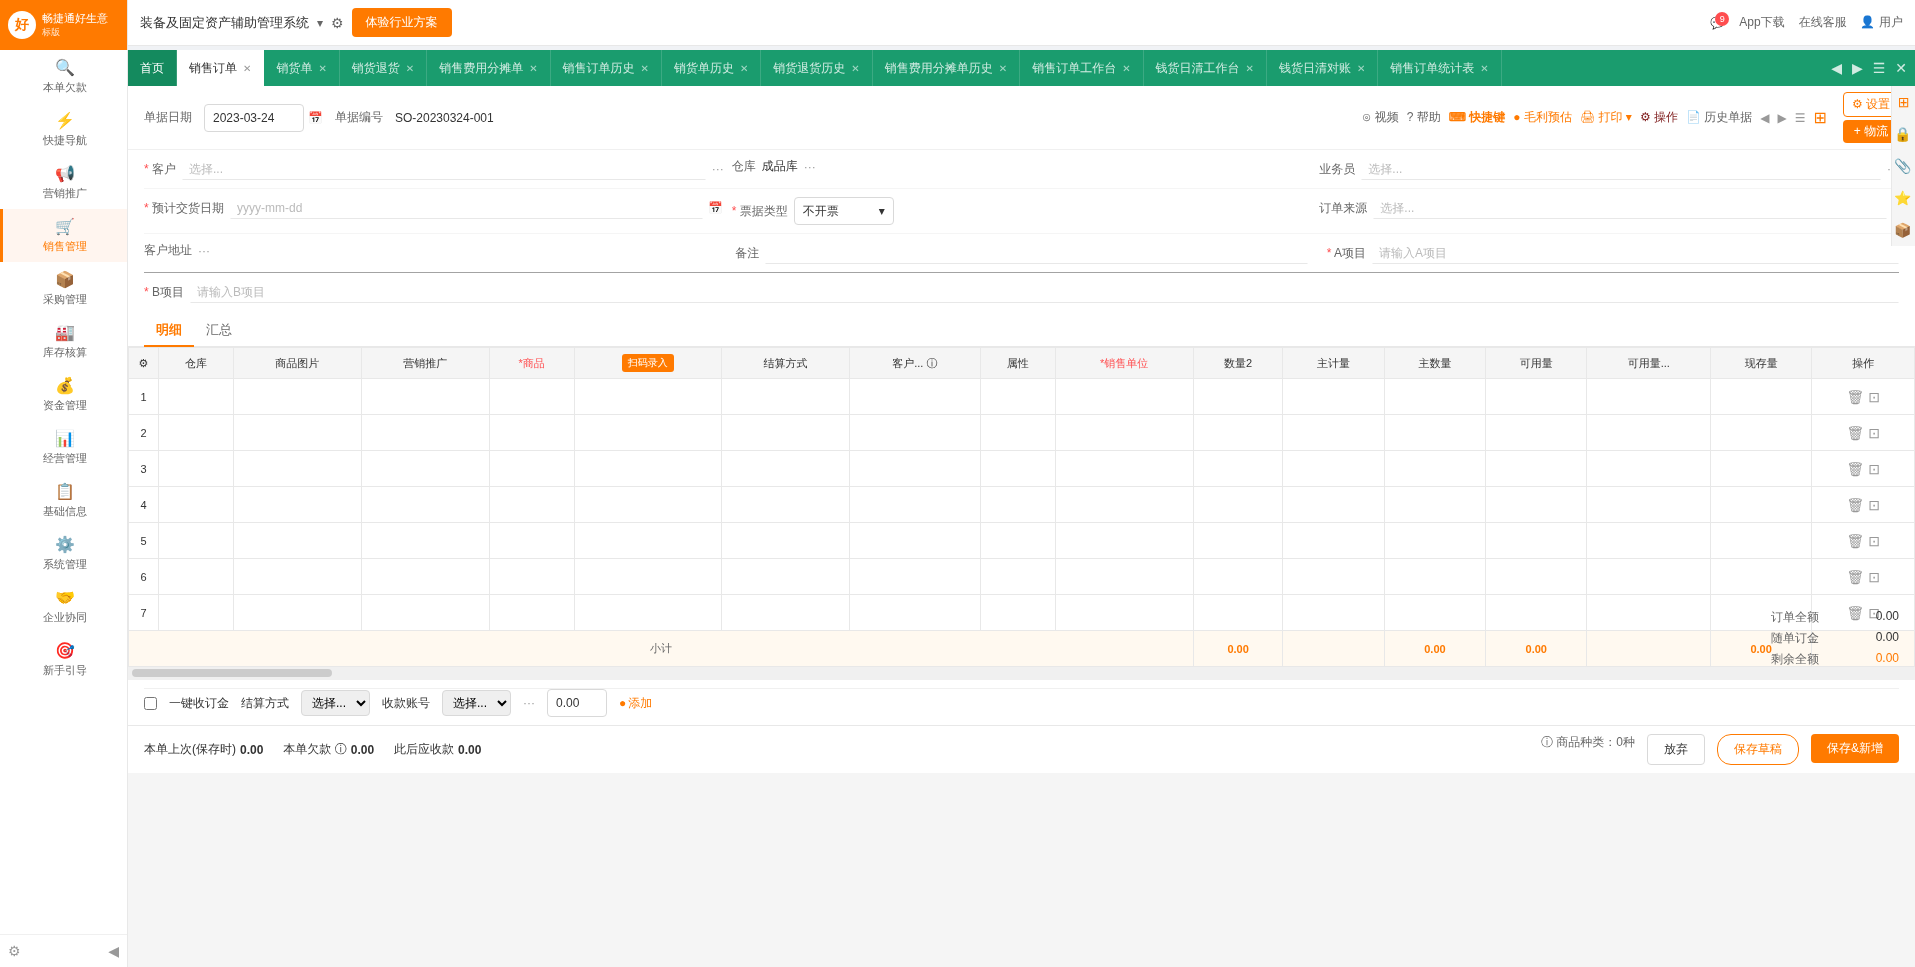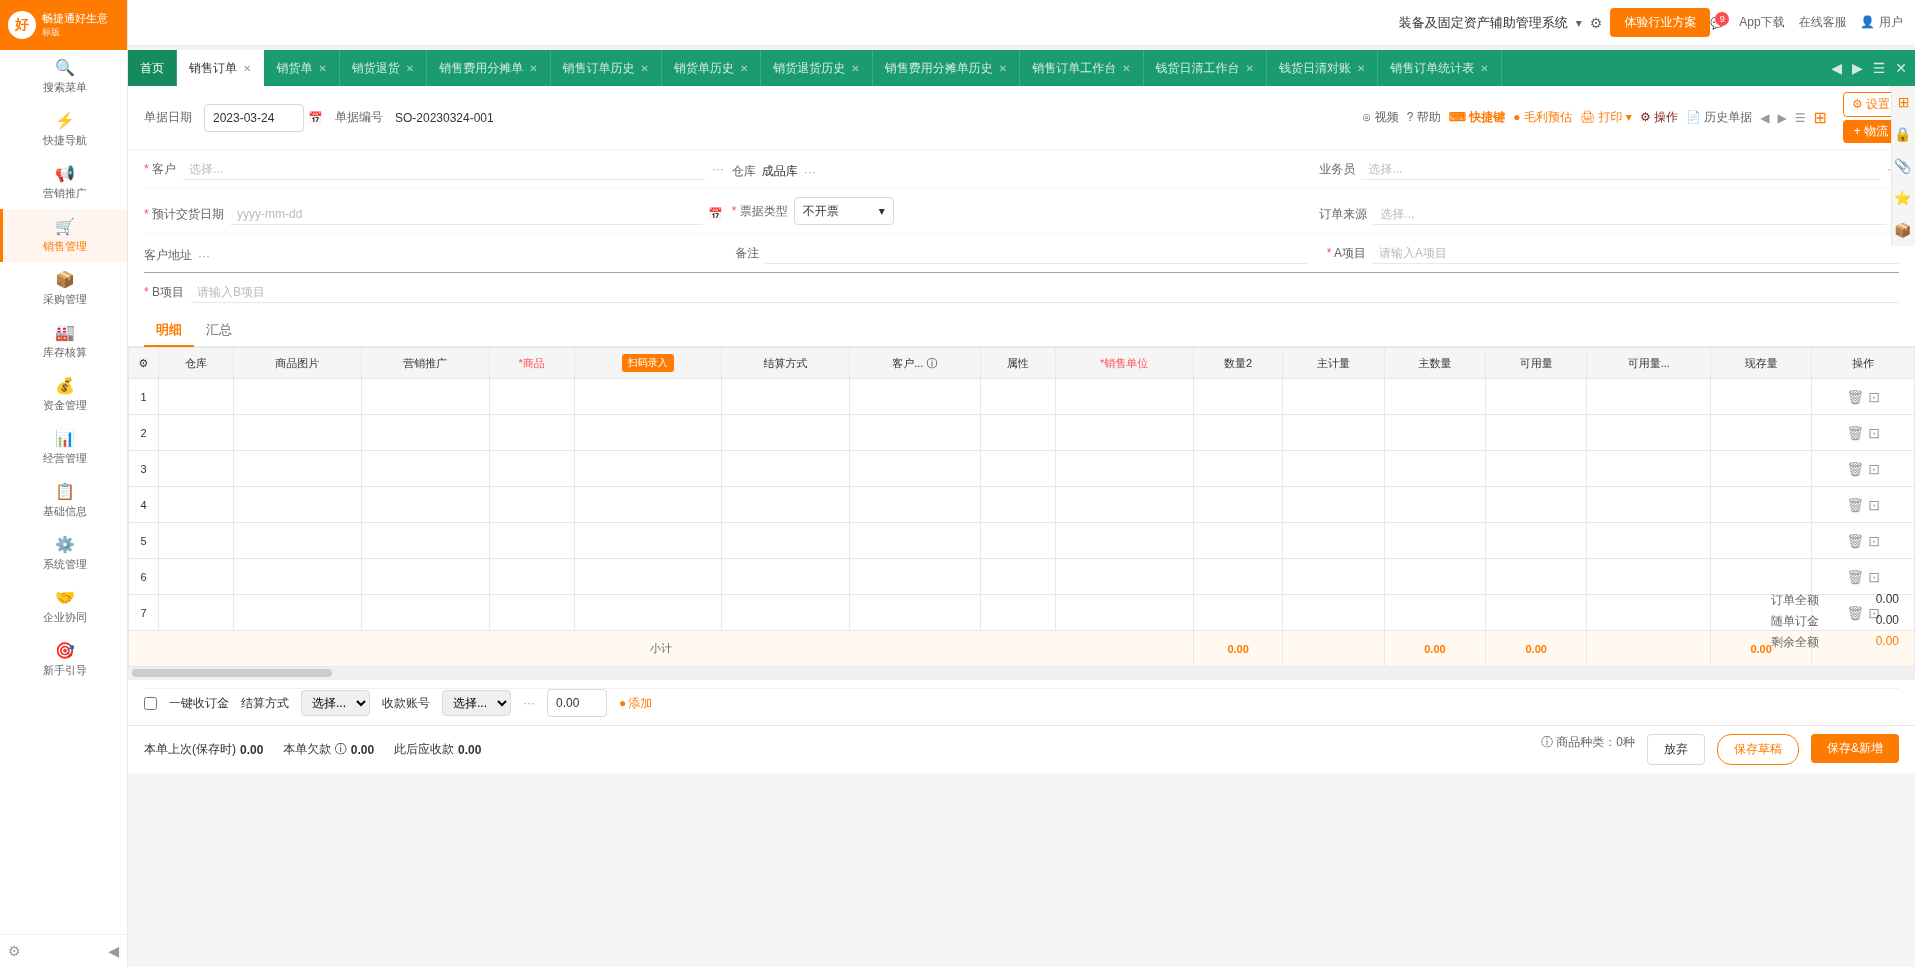--- a/index.html
+++ b/index.html
@@ -20,21 +20,21 @@
       display: flex; flex-direction: column; align-items: center; padding: 8px 4px; cursor: pointer; font-size: 11px; color: #666; gap: 3px;
       border-left: 3px solid transparent;
     }
     .sidebar-item.active { background: #fff5ef; color: #ff7a00; border-left: 3px solid #ff7a00; }
     .sidebar-item-icon { font-size: 16px; }
     .sidebar-bottom { margin-top: auto; padding: 8px; display: flex; align-items: center; justify-content: space-between; border-top: 1px solid #f0f0f0; }
     .sidebar-bottom-icon { font-size: 14px; color: #999; cursor: pointer; }
 
     
     .topbar {
-      position: fixed; left: 128px; top: 0; right: 0; height: 46px; background: #fff; display: flex; align-items: center; justify-content: flex-end; padding: 0 12px; border-bottom: 1px solid #e8e8e8; z-index: 99;
+      position: fixed; left: 128px; top: 0; right: 0; height: 46px; background: #fff; display: flex; align-items: center; justify-content: space-between; padding: 0 12px; border-bottom: 1px solid #e8e8e8; z-index: 99;
     }
     .topbar-left { display: flex; align-items: center; gap: 8px; }
     .topbar-title { font-size: 13px; color: #333; }
     .topbar-dropdown { font-size: 12px; color: #666; cursor: pointer; }
     .topbar-settings { font-size: 14px; color: #666; cursor: pointer; }
     .topbar-btn { background: #ff7a00; color: #fff; border: none; padding: 6px 14px; border-radius: 4px; cursor: pointer; font-size: 12px; }
     .topbar-right { display: flex; align-items: center; gap: 14px; font-size: 12px; color: #666; }
     .topbar-badge { position: relative; }
     .badge-dot { position: absolute; top: -4px; right: -4px; background: #ff4d4f; color: #fff; border-radius: 50%; width: 14px; height: 14px; font-size: 9px; display: flex; align-items: center; justify-content: center; }
 
@@ -49,21 +49,21 @@
     .tab-item.home { background: #148a5e; color: #fff; }
     .tab-close { font-size: 10px; color: rgba(255,255,255,0.6); margin-left: 2px; }
     .tab-item.active .tab-close { color: #999; }
     .tabs-nav { display: flex; align-items: center; margin-left: auto; padding: 0 4px; gap: 2px; }
     .tabs-nav-btn { color: rgba(255,255,255,0.8); cursor: pointer; font-size: 14px; padding: 0 4px; }
 
     
     .main-content {
       position: fixed; left: 128px; top: 86px; right: 0; bottom: 0; overflow: auto; background: #f5f5f5;
     }
-    .form-row { display: flex; align-items: flex-end; gap: 8px; margin-bottom: 8px; }
+    .form-row { display: flex; align-items: flex-start; gap: 8px; margin-bottom: 8px; }
     .form-input { border: 1px solid #d9d9d9; border-radius: 4px; padding: 4px 8px; font-size: 12px; color: #333; background: #fff; height: 28px; }
     .form-date { display: flex; align-items: center; gap: 4px; }
     .form-date input { border: 1px solid #d9d9d9; border-radius: 4px; padding: 4px 8px; font-size: 12px; height: 28px; width: 120px; }
     .form-select { border: 1px solid #d9d9d9; border-radius: 4px; padding: 4px 8px; font-size: 12px; color: #333; background: #fff; height: 28px; min-width: 80px; display: flex; align-items: center; justify-content: space-between; cursor: pointer; }
     .dots { color: #999; font-size: 12px; cursor: pointer; }
     .settings-btn { background: #fff; border: 1px solid #ff7a00; color: #ff7a00; padding: 3px 8px; border-radius: 4px; cursor: pointer; font-size: 12px; }
     .add-btn { background: #ff7a00; color: #fff; border: none; padding: 3px 8px; border-radius: 4px; cursor: pointer; font-size: 12px; }
 
     
     .section-tabs { display: flex; border-bottom: 1px solid #e8e8e8; margin: 0; background: #fff; padding: 0 16px; }
@@ -88,21 +88,21 @@
     .scroll-thumb { width: 200px; height: 8px; background: #ccc; border-radius: 4px; }
 
     
     .payment-row { background: #fff; padding: 6px 16px; display: flex; align-items: center; gap: 12px; border-top: 1px solid #f0f0f0; }
     .payment-checkbox { accent-color: #ff7a00; }
     .payment-label { font-size: 12px; color: #333; }
     .payment-select { border: 1px solid #d9d9d9; border-radius: 4px; padding: 3px 6px; font-size: 12px; height: 26px; }
     .add-link { color: #ff7a00; cursor: pointer; font-size: 12px; display: flex; align-items: center; gap: 2px; }
 
     
-    .right-summary { position: absolute; right: 16px; bottom: 72px; text-align: right; }
+    .right-summary { position: absolute; right: 16px; bottom: 55px; text-align: right; }
     .right-summary-row { display: flex; justify-content: space-between; gap: 20px; font-size: 12px; padding: 2px 0; }
     .right-summary-label { color: #666; }
     .right-summary-value { color: #333; min-width: 60px; text-align: right; }
     .right-summary-value.orange { color: #ff7a00; }
 
     
     .footer { background: #fff; border-top: 1px solid #e8e8e8; padding: 8px 16px; display: flex; align-items: center; gap: 20px; }
     .footer-info { font-size: 12px; color: #666; display: flex; align-items: center; gap: 4px; }
     .footer-info span { color: #333; }
     .footer-right { margin-left: auto; display: flex; align-items: flex-start; gap: 12px; }
@@ -133,21 +133,21 @@
   <div class="sidebar-logo">
     <div class="sidebar-logo-icon">好</div>
     <div>
       <div class="sidebar-logo-text">畅捷通好生意</div>
       <div class="sidebar-logo-sub">标版</div>
     </div>
   </div>
 
   <div class="sidebar-item">
     <span class="sidebar-item-icon">🔍</span>
-    <span>搜索菜单</span>
+    <span>本单欠款</span>
   </div>
   <div class="sidebar-item">
     <span class="sidebar-item-icon">⚡</span>
     <span>快捷导航</span>
   </div>
   <div class="sidebar-item">
     <span class="sidebar-item-icon">📢</span>
     <span>营销推广</span>
   </div>
   <div class="sidebar-item active">

